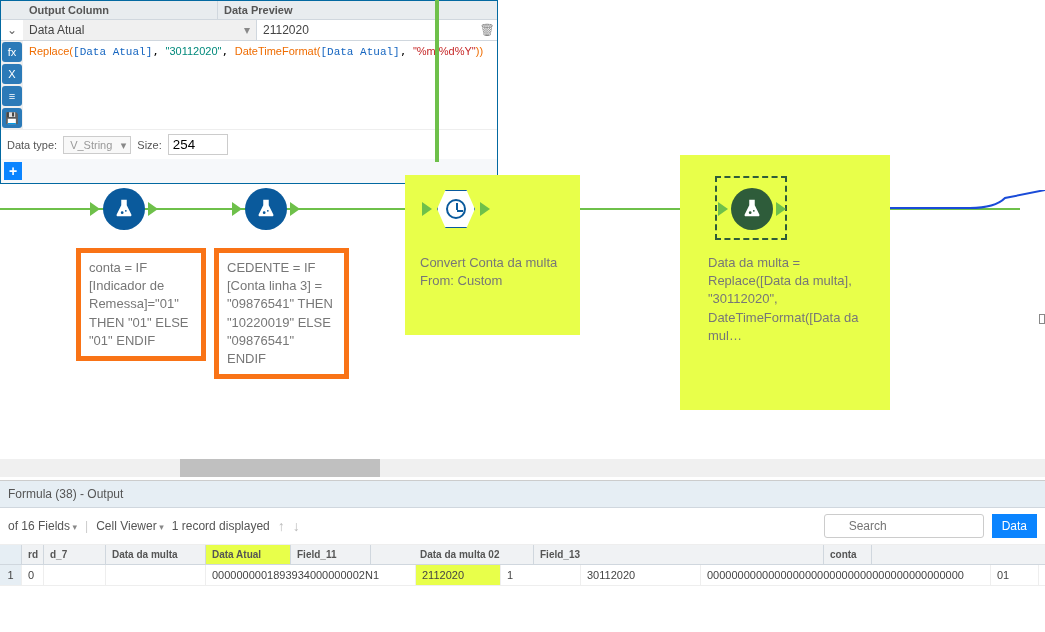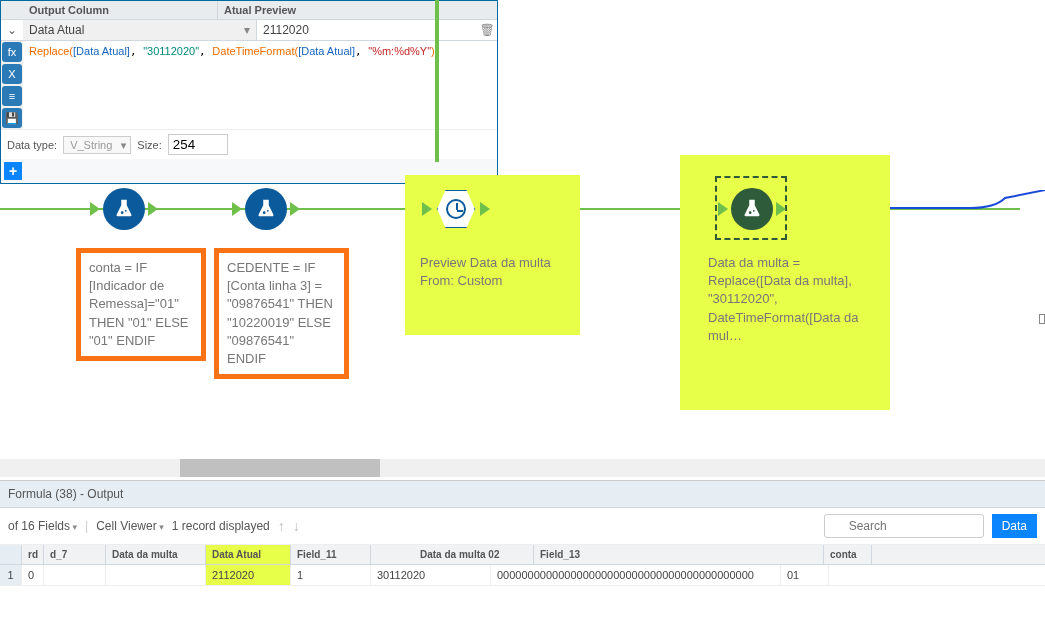--- a/index.html
+++ b/index.html
@@ -14,21 +14,21 @@
   .chev { width: 22px; text-align: center; color: #666; cursor: pointer; }
   .field-name { flex: 1; padding: 3px 6px; color: #444; background: #f0f0f0; border-right: 1px solid #d0d7de; }
   .field-name .dd { float: right; color: #888; }
   .preview-val { width: 220px; padding: 3px 6px; color: #444; }
   .trash { width: 20px; text-align: center; color: #888; cursor: pointer; }
   
   .formula-box { display: flex; background: #fff; }
   .side-icons { width: 22px; background: #f0f0f0; display: flex; flex-direction: column; }
   .side-icons .ic { width: 20px; height: 20px; margin: 1px; background: #2b7ab8; border-radius: 3px; color: #fff; text-align: center; line-height: 20px; font-size: 11px; cursor: pointer; }
   .formula-text { flex: 1; padding: 4px 6px; font-family: monospace; font-size: 11px; min-height: 55px; }
-  .fn-blue { color: #1565c0; }
+  .fn-blue { color: #1565c0; font-family: Liberation Mono, monospace; }
   .fn-teal { color: #00897b; }
   .fn-orange { color: #ef6c00; }
   .fn-red { color: #c62828; }
   
   .type-row { display: flex; align-items: center; padding: 4px 6px; background: #fff; border-top: 1px solid #eee; gap: 6px; font-size: 11px; color: #555; }
   .type-row .sel { border: 1px solid #ccc; padding: 2px 18px 2px 6px; background: #f8f8f8; position: relative; color: #999; }
   .type-row .sel::after { content: "▾"; position: absolute; right: 4px; color: #888; }
   .type-row .inp { border: 1px solid #ccc; padding: 2px 4px; width: 60px; }
   .add-btn { width: 18px; height: 18px; background: #0a84ff; color: #fff; text-align: center; line-height: 18px; font-size: 14px; font-weight: bold; margin: 3px; cursor: pointer; }
   .canvas-border { position: absolute; left: 435px; top: 0; width: 4px; height: 162px; background: #6ec04a; }
@@ -80,21 +80,21 @@
   .cell.hdr-hl { background: #e8ff4a; }
   .rownum { background: #e6eef4; border-right: 1px solid #cfd6dc; text-align: center; }
 </style>
 </head>
 <body>
 
 <div class="config-panel">
   <div class="config-header">
     <span style="width:22px;"></span>
     <div class="col1">Output Column</div>
-    <div class="col2">Atual Preview</div>
+    <div class="col2">Data Preview</div>
   </div>
   <div class="config-row">
     <div class="chev">⌄</div>
     <div class="field-name">
       <span>Data Atual</span>
       <span class="dd">▾</span>
     </div>
     <div class="preview-val">2112020</div>
     <div class="trash">🗑</div>
   </div>
@@ -161,21 +161,21 @@
   <svg class="flask" viewBox="0 0 24 24">
       <path fill="#fff" d="M9 2v6l-5 10c-.5 1 .2 2 1.3 2h13.4c1.1 0 1.8-1 1.3-2l-5-10V2H9z"></path>
       <circle fill="#2e5c3a" cx="10" cy="16" r="1.5"></circle>
       <circle fill="#2e5c3a" cx="14" cy="14" r="1"></circle>
     </svg>
 </div>
 <div class="anchor right" style="top:202px; left:776px;"></div>
 
 <div class="annotation" style="left:76px; top:248px; width:130px;">conta = IF [Indicador de Remessa]="01" THEN "01" ELSE "01" ENDIF</div>
 <div class="annotation" style="left:214px; top:248px; width:135px;">CEDENTE = IF [Conta linha 3] = "09876541" THEN "10220019" ELSE "09876541" ENDIF</div>
-<div class="annotation hl" style="left:412px; top:248px; width:155px;">Preview Data da multa From: Custom</div>
+<div class="annotation hl" style="left:412px; top:248px; width:155px;">Convert Conta da multa From: Custom</div>
 <div class="annotation hl" style="left:700px; top:248px; width:175px;">Data da multa = Replace([Data da multa], "30112020", DateTimeFormat([Data da mul…</div>
 
 <div style="position:absolute; right:0; top:314px; width:6px; height:10px; background:#fff; border:1px solid #888;"></div>
 
 <div class="results">
   <div class="scrollbar-h">
       <div class="thumb"></div>
     </div>
   <div class="results-title">Formula (38) - Output</div>
   <div class="results-toolbar">
@@ -200,20 +200,21 @@
       <div class="cell" style="width:80px;">Field_11</div>
       <div class="cell" style="width:120px;margin-left:43px;">Data da multa 02</div>
       <div class="cell" style="width:290px;">Field_13</div>
       <div class="cell" style="width:48px;">conta</div>
     </div>
     <div class="grid-row">
       <div class="cell rownum" style="width:22px;">1</div>
       <div class="cell" style="width:22px;">0</div>
       <div class="cell" style="width:62px;"></div>
       <div class="cell" style="width:100px;"></div>
+      <div class="cell" style="width:210px;">0000000001893934000000002N1</div>
       <div class="cell hl" style="width:85px;">2112020</div>
       <div class="cell" style="width:80px;">1</div>
       <div class="cell" style="width:120px;">30112020</div>
       <div class="cell" style="width:290px;">000000000000000000000000000000000000000000</div>
       <div class="cell" style="width:48px;">01</div>
     </div>
   </div>
 </div>
 
 </body></html>

